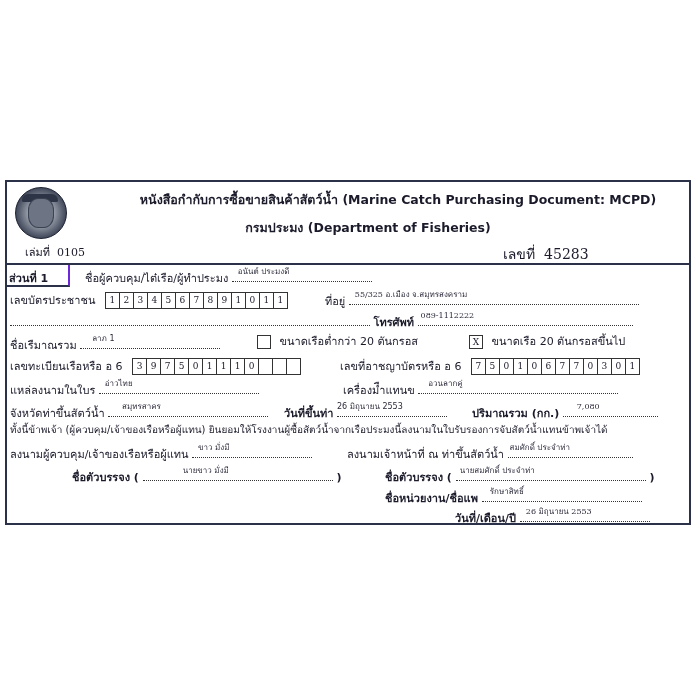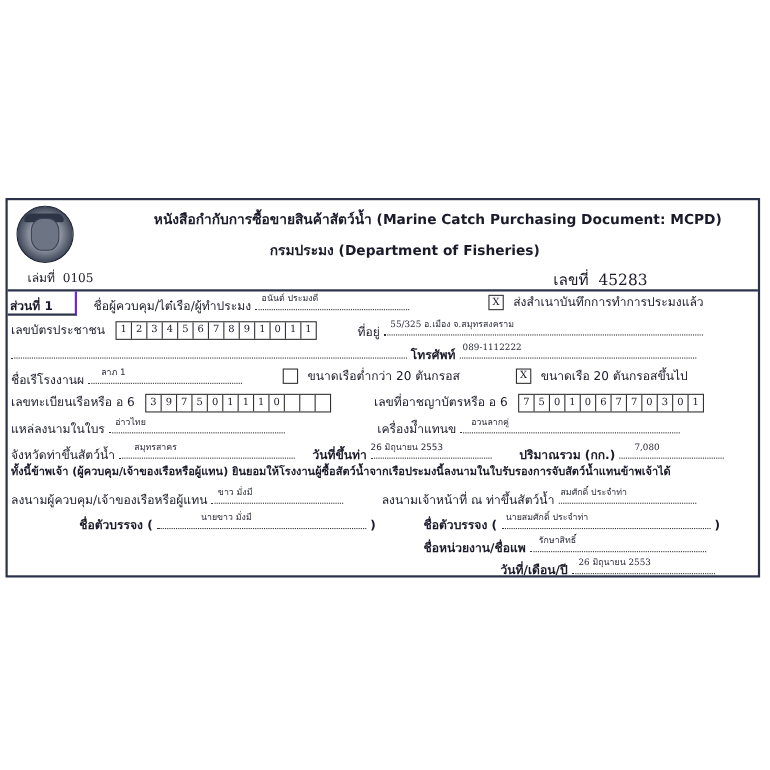--- a/index.html
+++ b/index.html
@@ -90,24 +90,20 @@
   </div>
 
   <div class="section-box">ส่วนที่ 1</div>
 
   <div class="row" style="left:78px; top:87px;">
     <span class="lbl">ชื่อผู้ควบคุม/ไต๋เรือ/ผู้ทำประมง</span>
     <span class="fill" style="width:140px;">
       <span class="val" style="padding-left:6px;">อนันต์ ประมงดี</span>
     </span>
   </div>
-  <div class="row" style="left:437px; top:86px;">
-    <span class="cbox">X</span>
-    <span>ส่งสำเนาบันทึกการทำการประมงแล้ว</span>
-  </div>
 
   <div class="row" style="left:3px; top:110px;">
     <span>เลขบัตรประชาชน</span>
     <span class="digits">
       <span class="digit">1</span>
       <span class="digit">2</span>
       <span class="digit">3</span>
       <span class="digit">4</span>
       <span class="digit">5</span>
       <span class="digit">6</span>
@@ -129,21 +125,21 @@
 
   <div class="row" style="left:3px; top:131px;">
     <span class="fill" style="width:360px;"></span>
     <span class="bold">โทรศัพท์</span>
     <span class="fill" style="width:215px;">
       <span class="val ds" style="padding-left:3px;">089-1112222</span>
     </span>
   </div>
 
   <div class="row" style="left:3px; top:154px;">
-    <span>ชื่อเรืโรงงานผ</span>
+    <span>ชื่อเรืมาณรวม</span>
     <span class="fill" style="width:140px;">
       <span class="val" style="padding-left:12px;">ลาภ 1</span>
     </span>
   </div>
   <div class="row" style="left:250px; top:153px;">
     <span class="cbox"></span>
     <span>ขนาดเรือต่ำกว่า 20 ตันกรอส</span>
   </div>
   <div class="row" style="left:462px; top:153px;">
     <span class="cbox">X</span>
@@ -210,21 +206,21 @@
       <span class="val">26 มิถุนายน 2553</span>
     </span>
   </div>
   <div class="row" style="left:465px; top:222px;">
     <span class="bold">ปริมาณรวม (กก.)</span>
     <span class="fill" style="width:95px;">
       <span class="val ds" style="padding-left:14px;">7,080</span>
     </span>
   </div>
 
-  <div class="row" style="left:3px; top:241px; font-size:10px;font-weight:bold;">ทั้งนี้ข้าพเจ้า (ผู้ควบคุม/เจ้าของเรือหรือผู้แทน) ยินยอมให้โรงงานผู้ซื้อสัตว์น้ำจากเรือประมงนี้ลงนามในใบรับรองการจับสัตว์น้ำแทนข้าพเจ้าได้</div>
+  <div class="row" style="left:3px; top:241px; font-size:10px;">ทั้งนี้ข้าพเจ้า (ผู้ควบคุม/เจ้าของเรือหรือผู้แทน) ยินยอมให้โรงงานผู้ซื้อสัตว์น้ำจากเรือประมงนี้ลงนามในใบรับรองการจับสัตว์น้ำแทนข้าพเจ้าได้</div>
 
   <div class="row" style="left:3px; top:263px;">
     <span>ลงนามผู้ควบคุม/เจ้าของเรือหรือผู้แทน</span>
     <span class="fill" style="width:120px;">
       <span class="val" style="padding-left:6px;">ขาว มั่งมี</span>
     </span>
   </div>
   <div class="row" style="left:340px; top:263px;">
     <span>ลงนามเจ้าหน้าที่ ณ ท่าขึ้นสัตว์น้ำ</span>
     <span class="fill" style="width:125px;">

